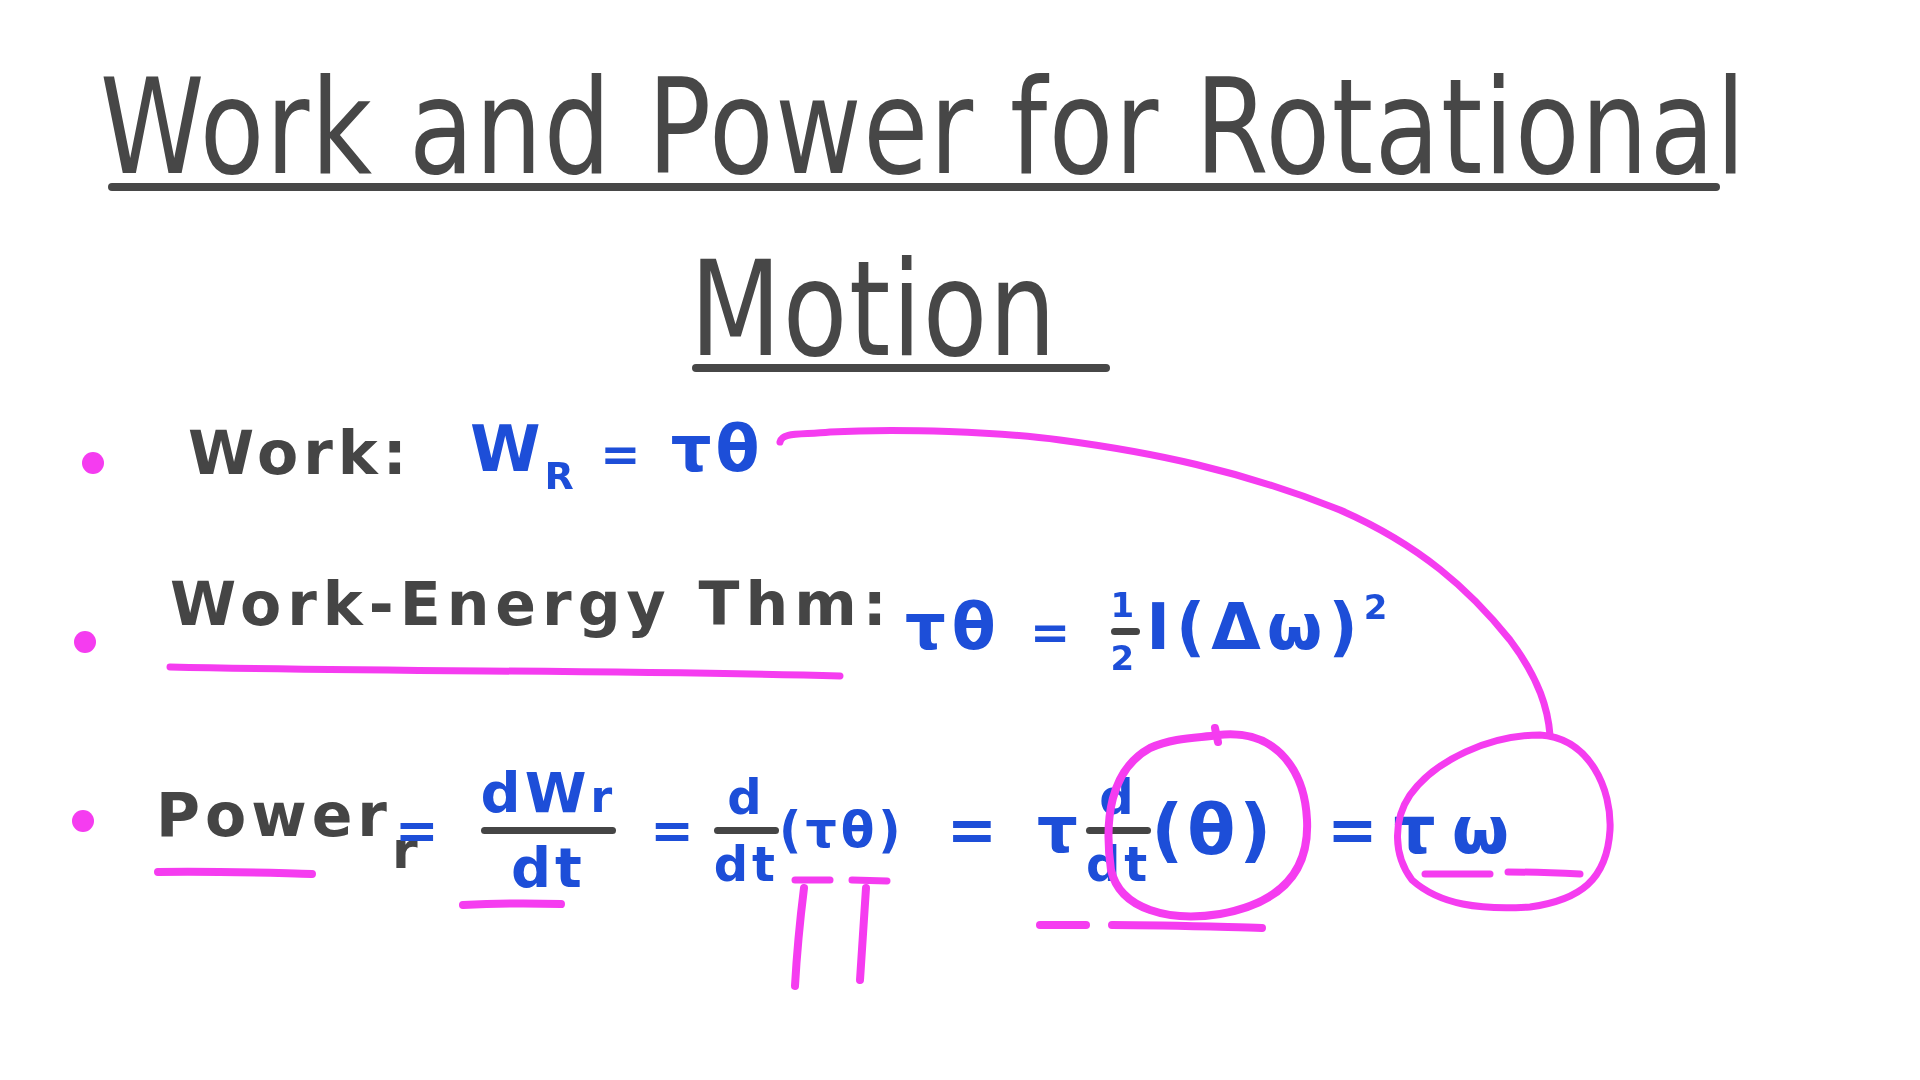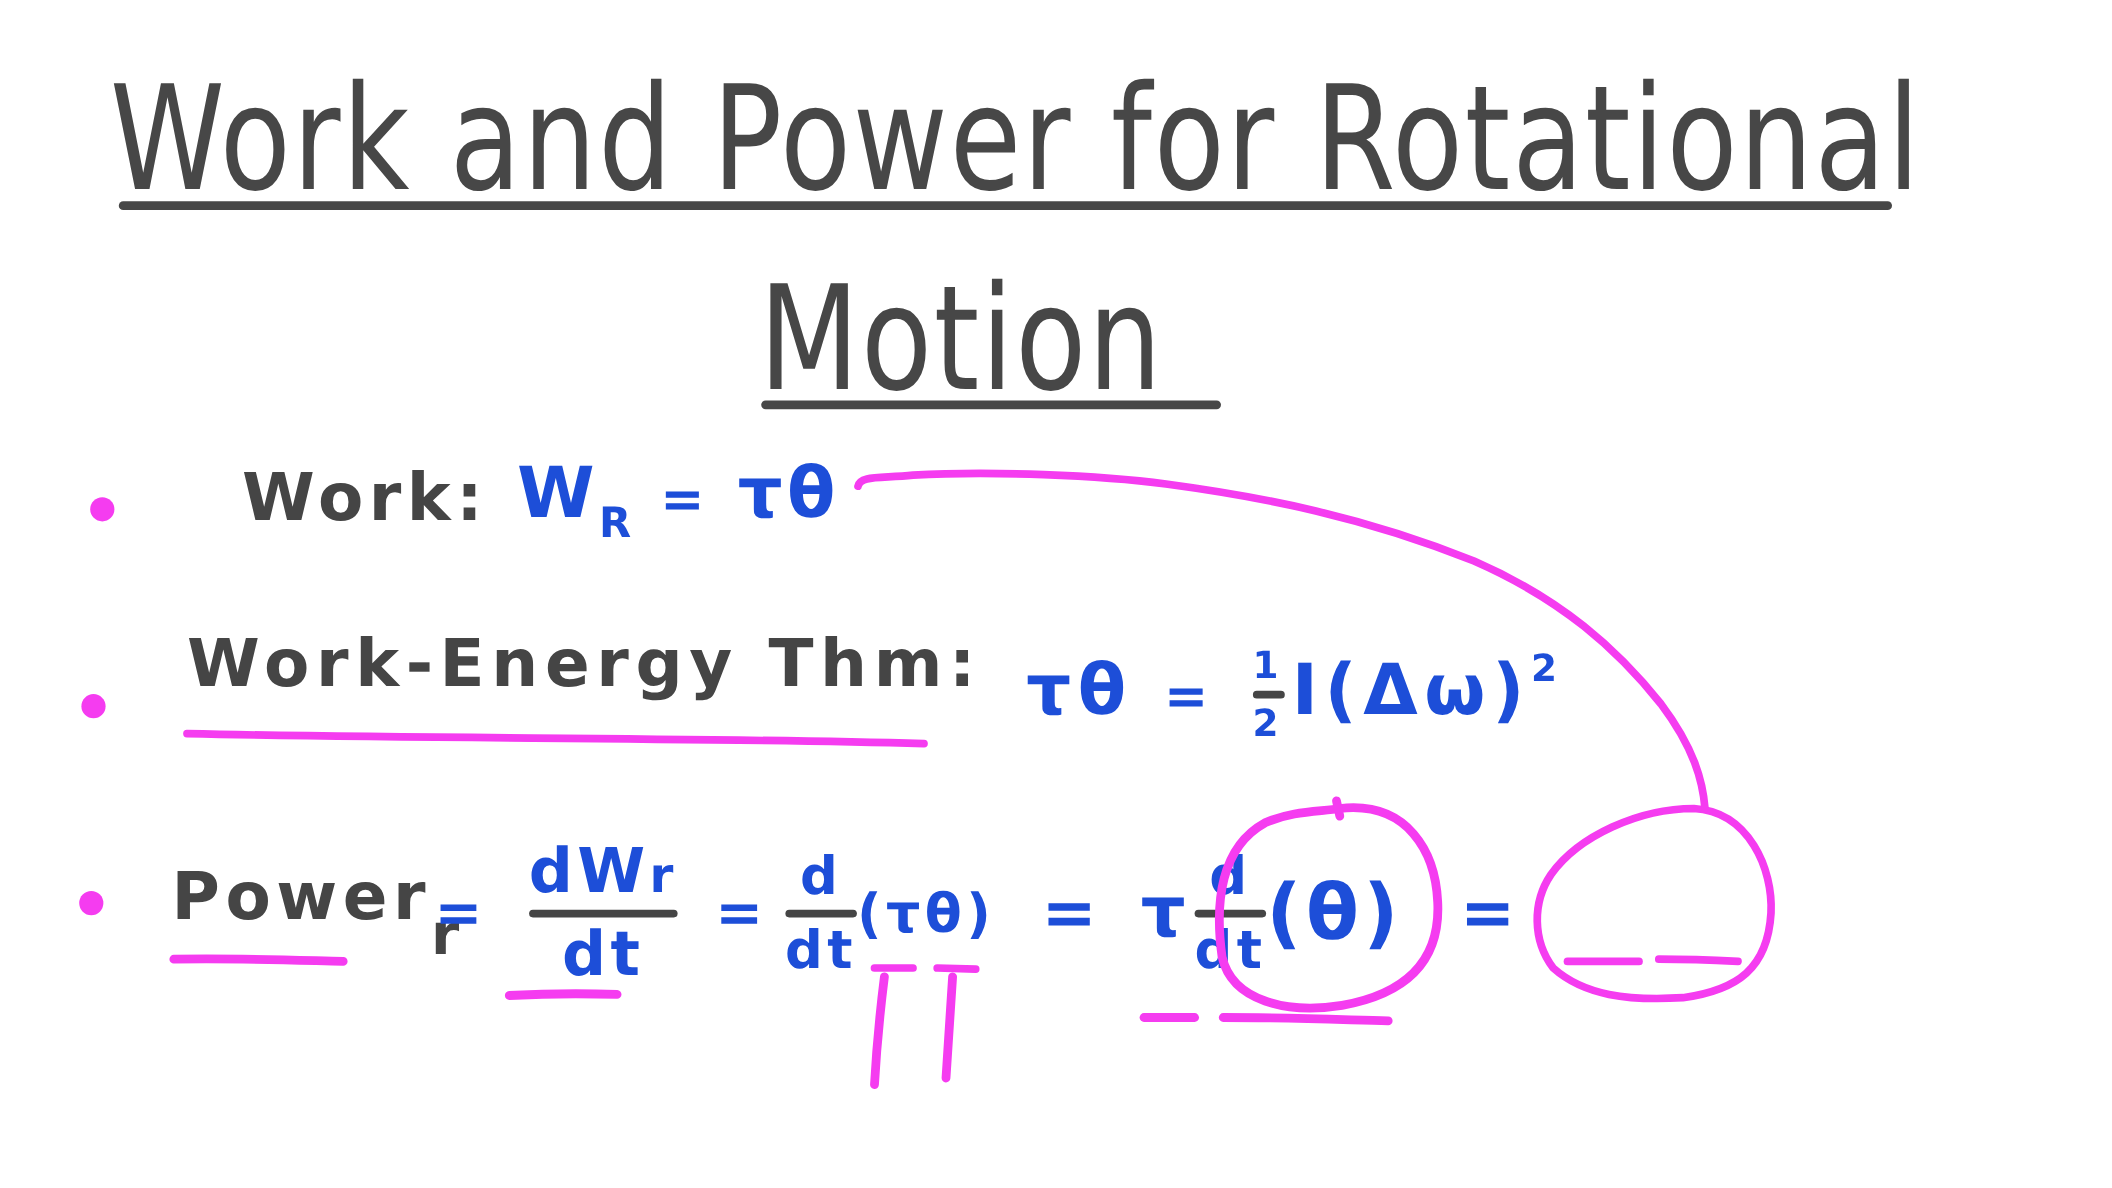--- a/index.html
+++ b/index.html
@@ -45,30 +45,30 @@
   </style>
 </head>
 <body>
 
 <div class="abs title title-1">Work and Power for Rotational</div>
 <div class="rule" style="left:108px; top:183px; width:1612px;"></div>
 <div class="abs title title-2">Motion</div>
 <div class="rule" style="left:692px; top:364px; width:418px;"></div>
 
 <div class="bullet" style="left:82px; top:452px;"></div>
-<div class="abs hand" style="left:188px; top:418px;margin-left:32px;">Work:</div>
+<div class="abs hand" style="left:188px; top:418px;">Work:</div>
 <div class="abs math" style="left:470px; top:412px; font-size:64px; letter-spacing:4px;">
   <span>W</span><span class="sub">R</span>
   <span style="font-size:48px;">=</span>
   <span>τθ</span>
 </div>
 
 <div class="bullet" style="left:74px; top:631px;"></div>
 <div class="abs hand" style="left:170px; top:569px; letter-spacing:6px;">Work-Energy Thm:</div>
-<div class="abs math" style="left:905px; top:588px; font-size:64px; letter-spacing:6px;margin-left:28px;">
+<div class="abs math" style="left:905px; top:588px; font-size:64px; letter-spacing:6px;">
   <span>τθ</span>
   <span style="font-size:48px;">=</span>
   <span class="frac" style="font-size:34px; margin:0 6px;">
     <span class="num">1</span>
     <span class="bar"></span>
     <span class="den">2</span>
   </span><span>I(Δω)</span><span class="sup">2</span>
 </div>
 
 <div class="bullet" style="left:72px; top:810px;"></div>
@@ -92,20 +92,21 @@
   <span style="font-size:49px;">(τθ)</span>
   <span style="font-size:60px; margin:0 36px 0 42px;">=</span>
   <span style="font-size:64px;">τ</span>
   <span class="frac" style="font-size:48px; margin-left:4px;">
     <span class="num">d</span>
     <span class="bar"></span>
     <span class="den">dt</span>
   </span>
   <span style="font-size:70px;">(θ)</span>
   <span style="font-size:60px; margin:0 12px 0 52px;">=</span>
+  <span style="font-size:66px; letter-spacing:16px;">τω</span>
 </div>
 
 <svg class="ink" width="1920" height="1080" viewBox="0 0 1920 1080">
   <g fill="none" stroke="#f53cf0" stroke-width="7" stroke-linecap="round" stroke-linejoin="round">
 
     <path d="M170 667 C 400 672, 620 670, 840 676"></path>
 
     <path d="M158 872 C 220 871, 270 873, 312 874" stroke-width="8"></path>
 
     <path d="M463 905 C 500 903, 530 903, 561 904" stroke-width="8"></path>

